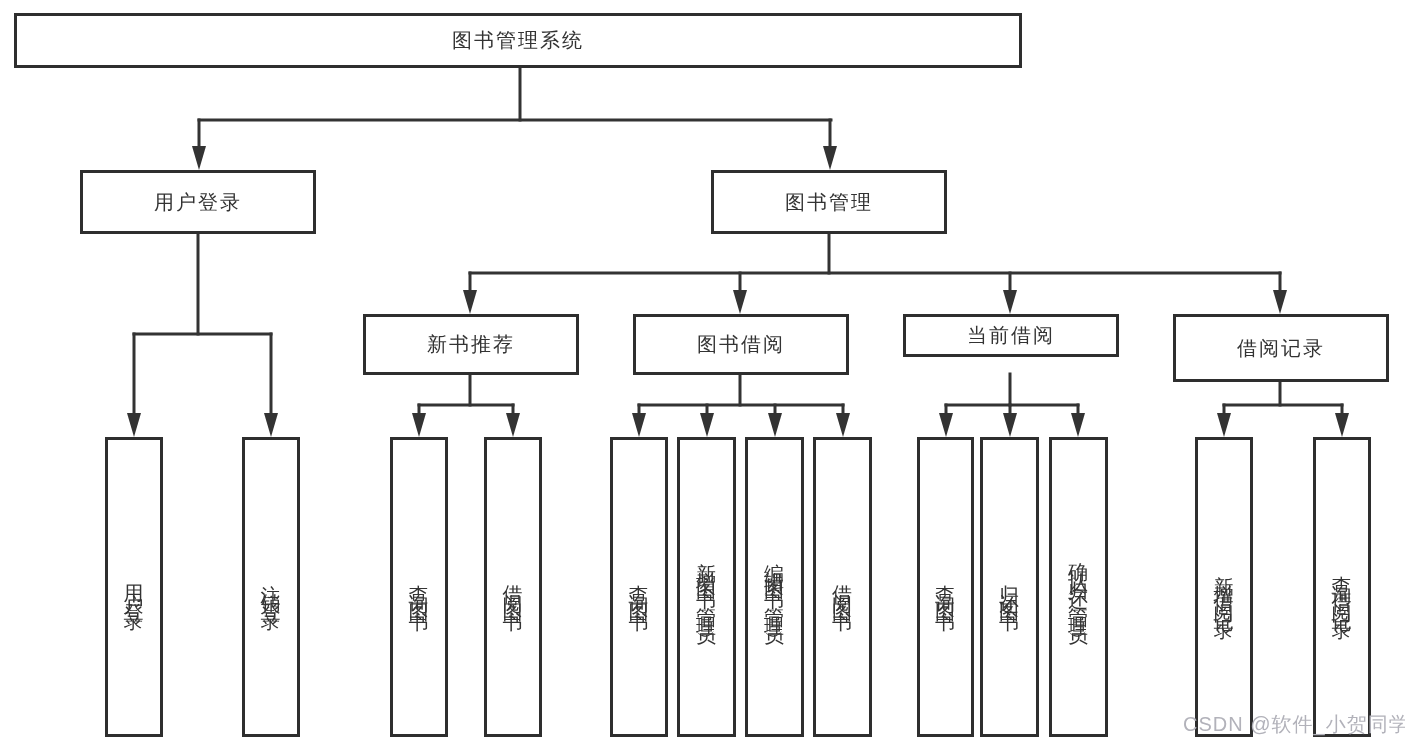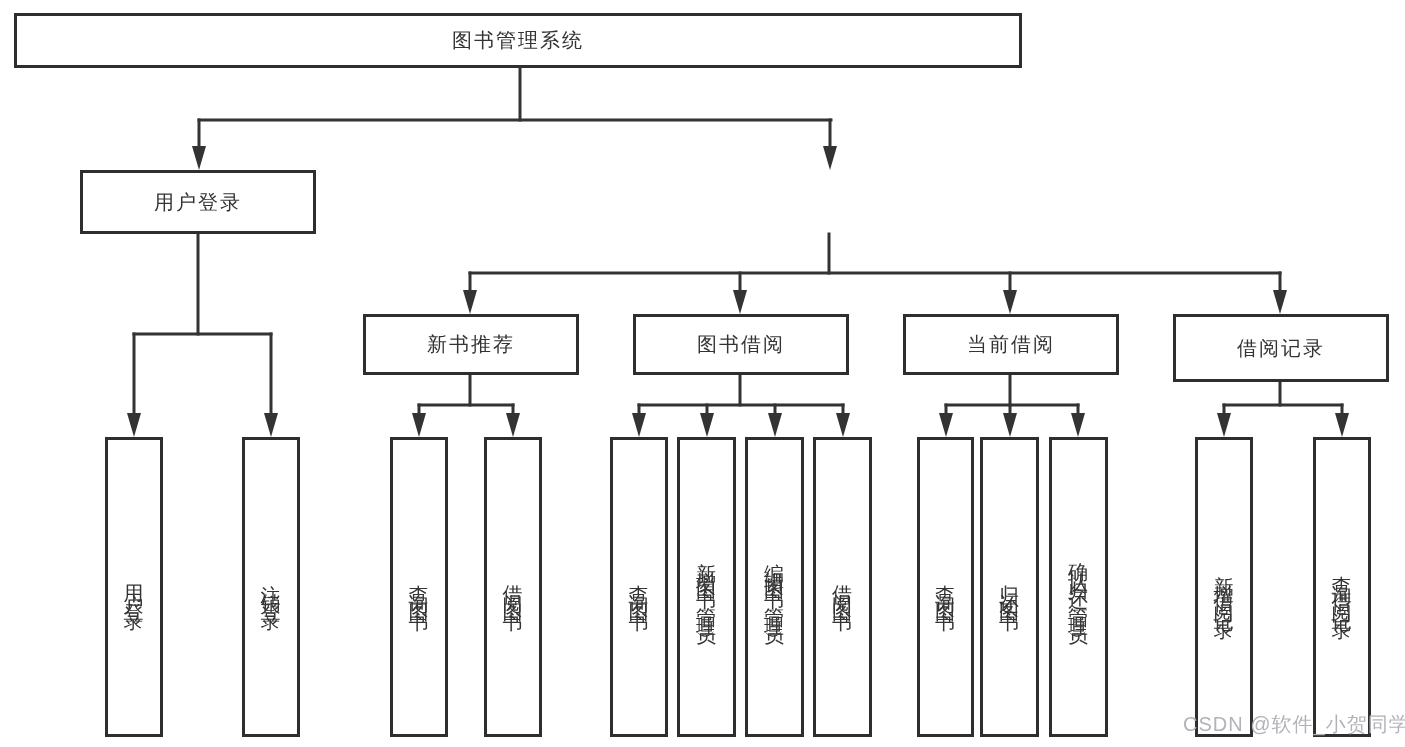--- a/index.html
+++ b/index.html
@@ -111,24 +111,25 @@
       <polygon points="1003,413 1017,413 1010,437"></polygon>
       <polygon points="1071,413 1085,413 1078,437"></polygon>
       <polygon points="1217,413 1231,413 1224,437"></polygon>
       <polygon points="1335,413 1349,413 1342,437"></polygon>
     </g>
   </svg>
 
   <div class="node" style="left:14px;top:13px;width:1008px;height:55px;">图书管理系统</div>
 
   <div class="node" style="left:80px;top:170px;width:236px;height:64px;">用户登录</div>
+  <div class="node" style="left:711px;top:170px;width:236px;height:64px;">图书管理</div>
 
   <div class="node" style="left:633px;top:314px;width:216px;height:61px;">图书借阅</div>
   <div class="node" style="left:363px;top:314px;width:216px;height:61px;">新书推荐</div>
-  <div class="node" style="left:903px;top:314px;width:216px;height:61px;">当前借阅</div>
+  <div class="node" style="left:903px;top:314px;width:216px;height:43px;">当前借阅</div>
   <div class="node" style="left:1173px;top:314px;width:216px;height:68px;">借阅记录</div>
 
   <div class="node v" style="left:105px;top:437px;width:58px;height:300px;">用户登录</div>
   <div class="node v" style="left:242px;top:437px;width:58px;height:300px;">注销登录</div>
 
   <div class="node v" style="left:390px;top:437px;width:58px;height:300px;">查询图书</div>
   <div class="node v" style="left:484px;top:437px;width:58px;height:300px;">借阅图书</div>
 
   <div class="node v" style="left:610px;top:437px;width:58px;height:300px;">查询图书</div>
   <div class="node v" style="left:677px;top:437px;width:59px;height:300px;">新增图书（管理员）</div>

